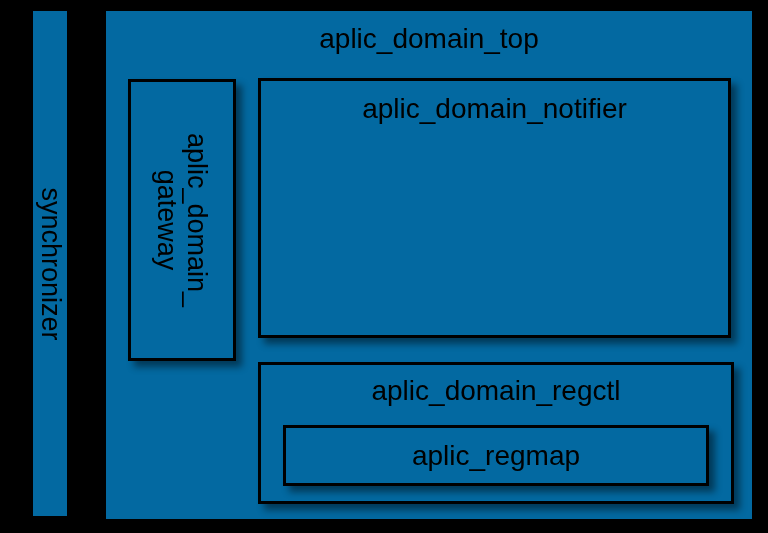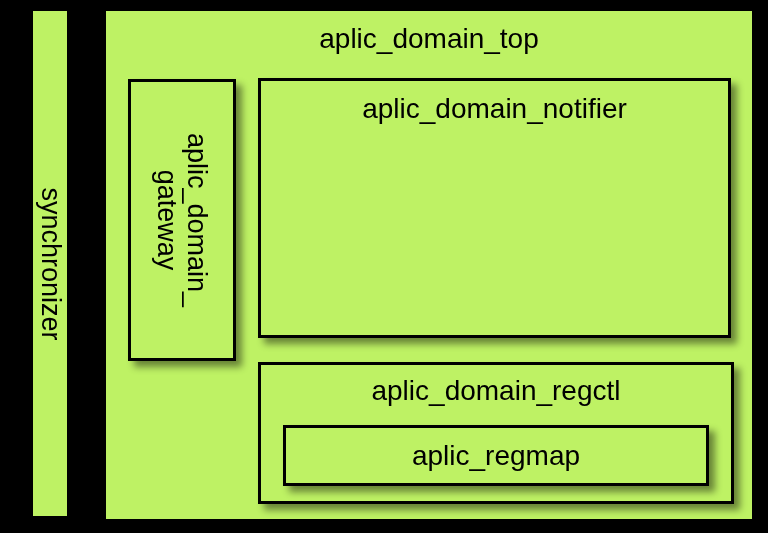--- a/index.html
+++ b/index.html
@@ -17,21 +17,21 @@
   #canvas {
     position: relative;
     width: 768px;
     height: 533px;
     background: #000000;
   }
 
   
   .box {
     position: absolute;
-    background: #bef264;
+    background: #0369a1;
     border: 3px solid #000000;
     box-sizing: border-box;
     box-shadow: 6px 6px 7px rgba(0,0,0,0.45);
   }
 
   
   #synchronizer {
     left: 33px;
     top: 11px;
     width: 34px;

